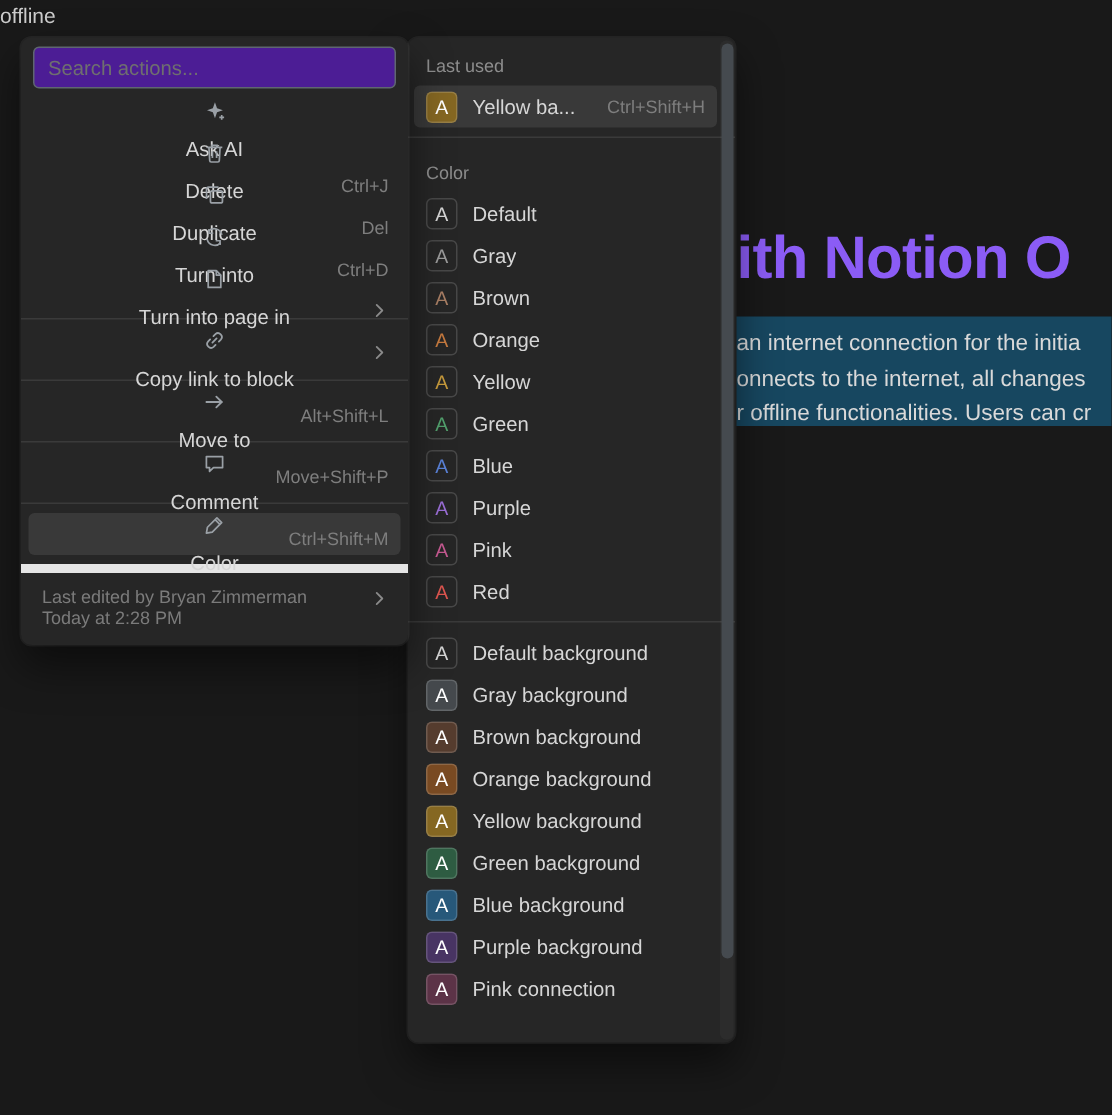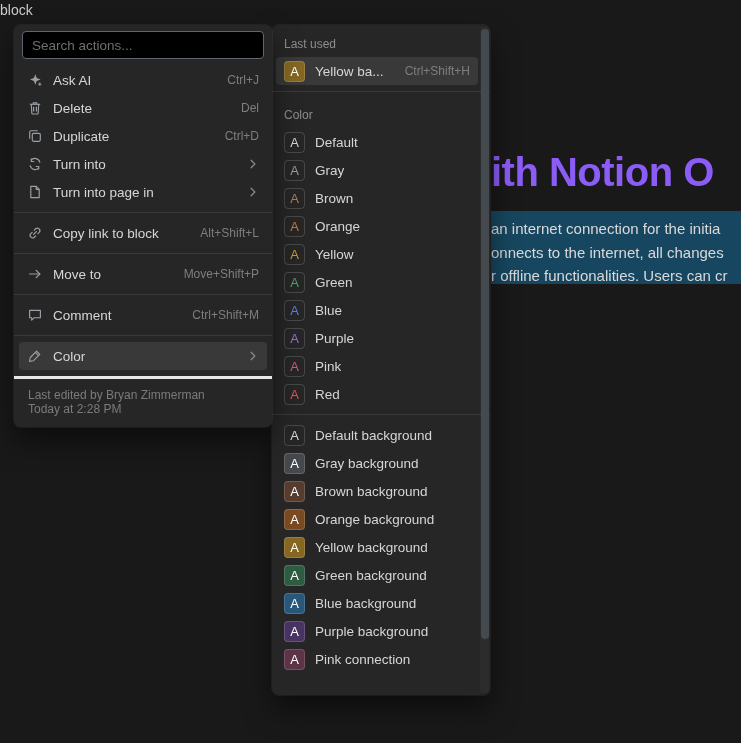--- a/index.html
+++ b/index.html
@@ -33,37 +33,37 @@
   .popup {
     position:absolute; background:#262626; border-radius:7px;
     box-shadow:0 0 0 1px rgba(255,255,255,0.055), 0 14px 28px rgba(0,0,0,0.5);
   }
   .divider { height:1px; background:#3a3a3a; margin:6px 0; }
 
   
   .context-menu { left:14px; top:25px; width:258px; padding-top:6px; z-index:5; }
   .search-wrap { margin:0 8px 7px; }
   .search-wrap input {
-    width:100%; height:28px; background:#000000;
+    width:100%; height:28px; background:#4c1d95;
     border:1px solid #5f6670; border-radius:4px;
     padding:0 9px; font-size:13.5px; color:#d5d5d5; outline:none;
     font-family:"Liberation Sans", sans-serif;
   }
   .search-wrap input::placeholder { color:#6f6f6f; }
   .menu-row {
     height:28px; margin:0 5px; padding:0 8px; border-radius:4px;
     display:flex; align-items:center; gap:10px;
-    font-size:13.5px; color:#d6d6d6; cursor:default;
+    font-size:13.5px; color:#d6d6d6; cursor:default;flex-direction:column;
   }
   .menu-row.selected { background:#393939; }
   .mi-icon { width:16px; height:16px; flex:0 0 16px; color:#9aa0a6; display:flex; align-items:center; justify-content:center; }
   .shortcut { margin-left:auto; font-size:12px; color:#7e7e7e; white-space:nowrap; }
   .chevron { margin-left:auto; color:#8a8a8a; display:flex; align-items:center; }
   .menu-footer {
-    margin-top:6px; border-top:3px solid #e5e5e5;
+    margin-top:6px; border-top:6px solid #e5e5e5;
     padding:9px 14px 11px; font-size:12px; color:#7b7b7b;
   }
   .menu-footer .footer-time { }
 
   
   .color-menu { left:272px; top:25px; width:218px; height:670px; overflow:hidden; padding-top:2px; z-index:4; }
   .section-title { padding:10px 12px 6px; font-size:12px; color:#8d8d8d; }
   .color-row {
     height:28px; margin:0 12px 0 4px; padding:0 8px; border-radius:4px;
     display:flex; align-items:center; gap:10px;
@@ -84,21 +84,21 @@
   .scroll-thumb {
     position:absolute; top:2px; right:0; width:8px; height:610px;
     background:#454a4f; border-radius:4px;
   }
 </style>
 </head>
 <body>
 
 <div class="canvas">
 
-  <div class="breadcrumb-fragment">block</div>
+  <div class="breadcrumb-fragment">offline</div>
 
   <div class="doc-heading">ith Notion O</div>
 
   <div class="highlight-block" style="background: rgb(23, 71, 96);">
     <div class="hl-line">an internet connection for the initia</div>
     <div class="hl-line">onnects to the internet, all changes</div>
     <div class="hl-line">r offline functionalities. Users can cr</div>
   </div>
 
   <div class="popup context-menu">

